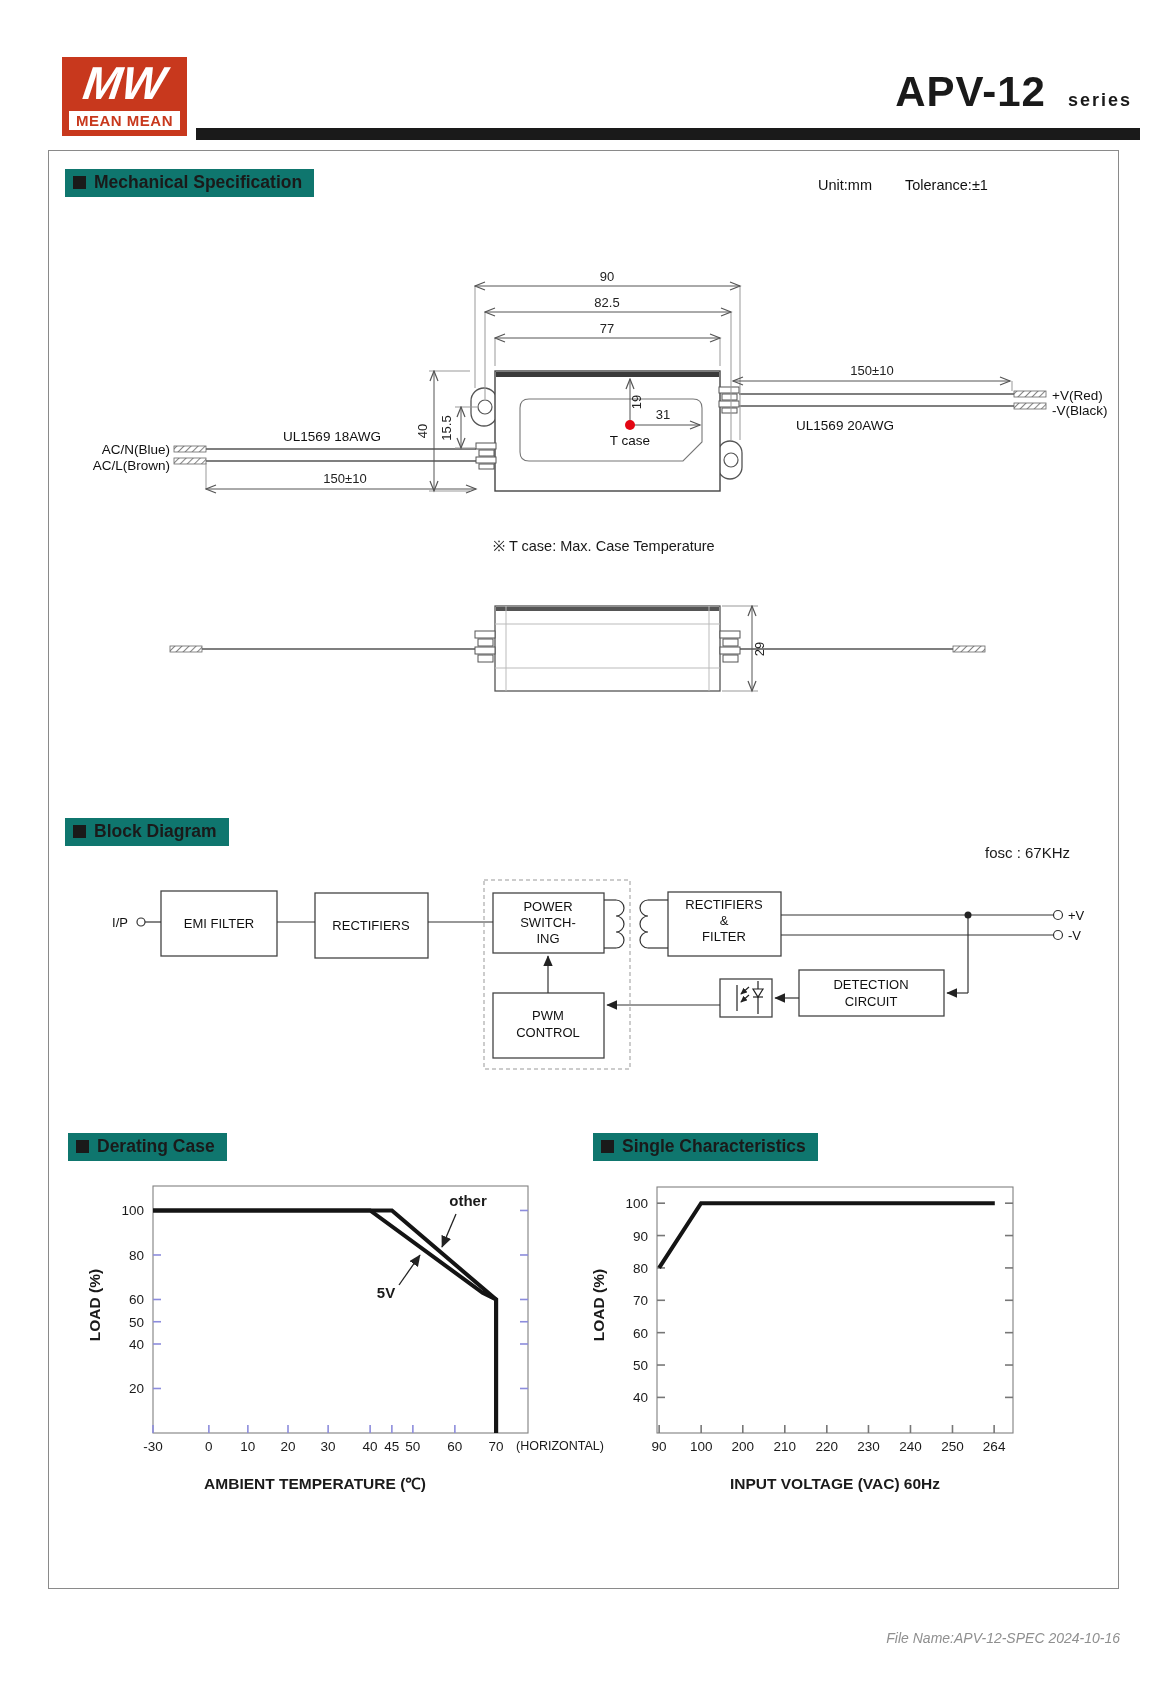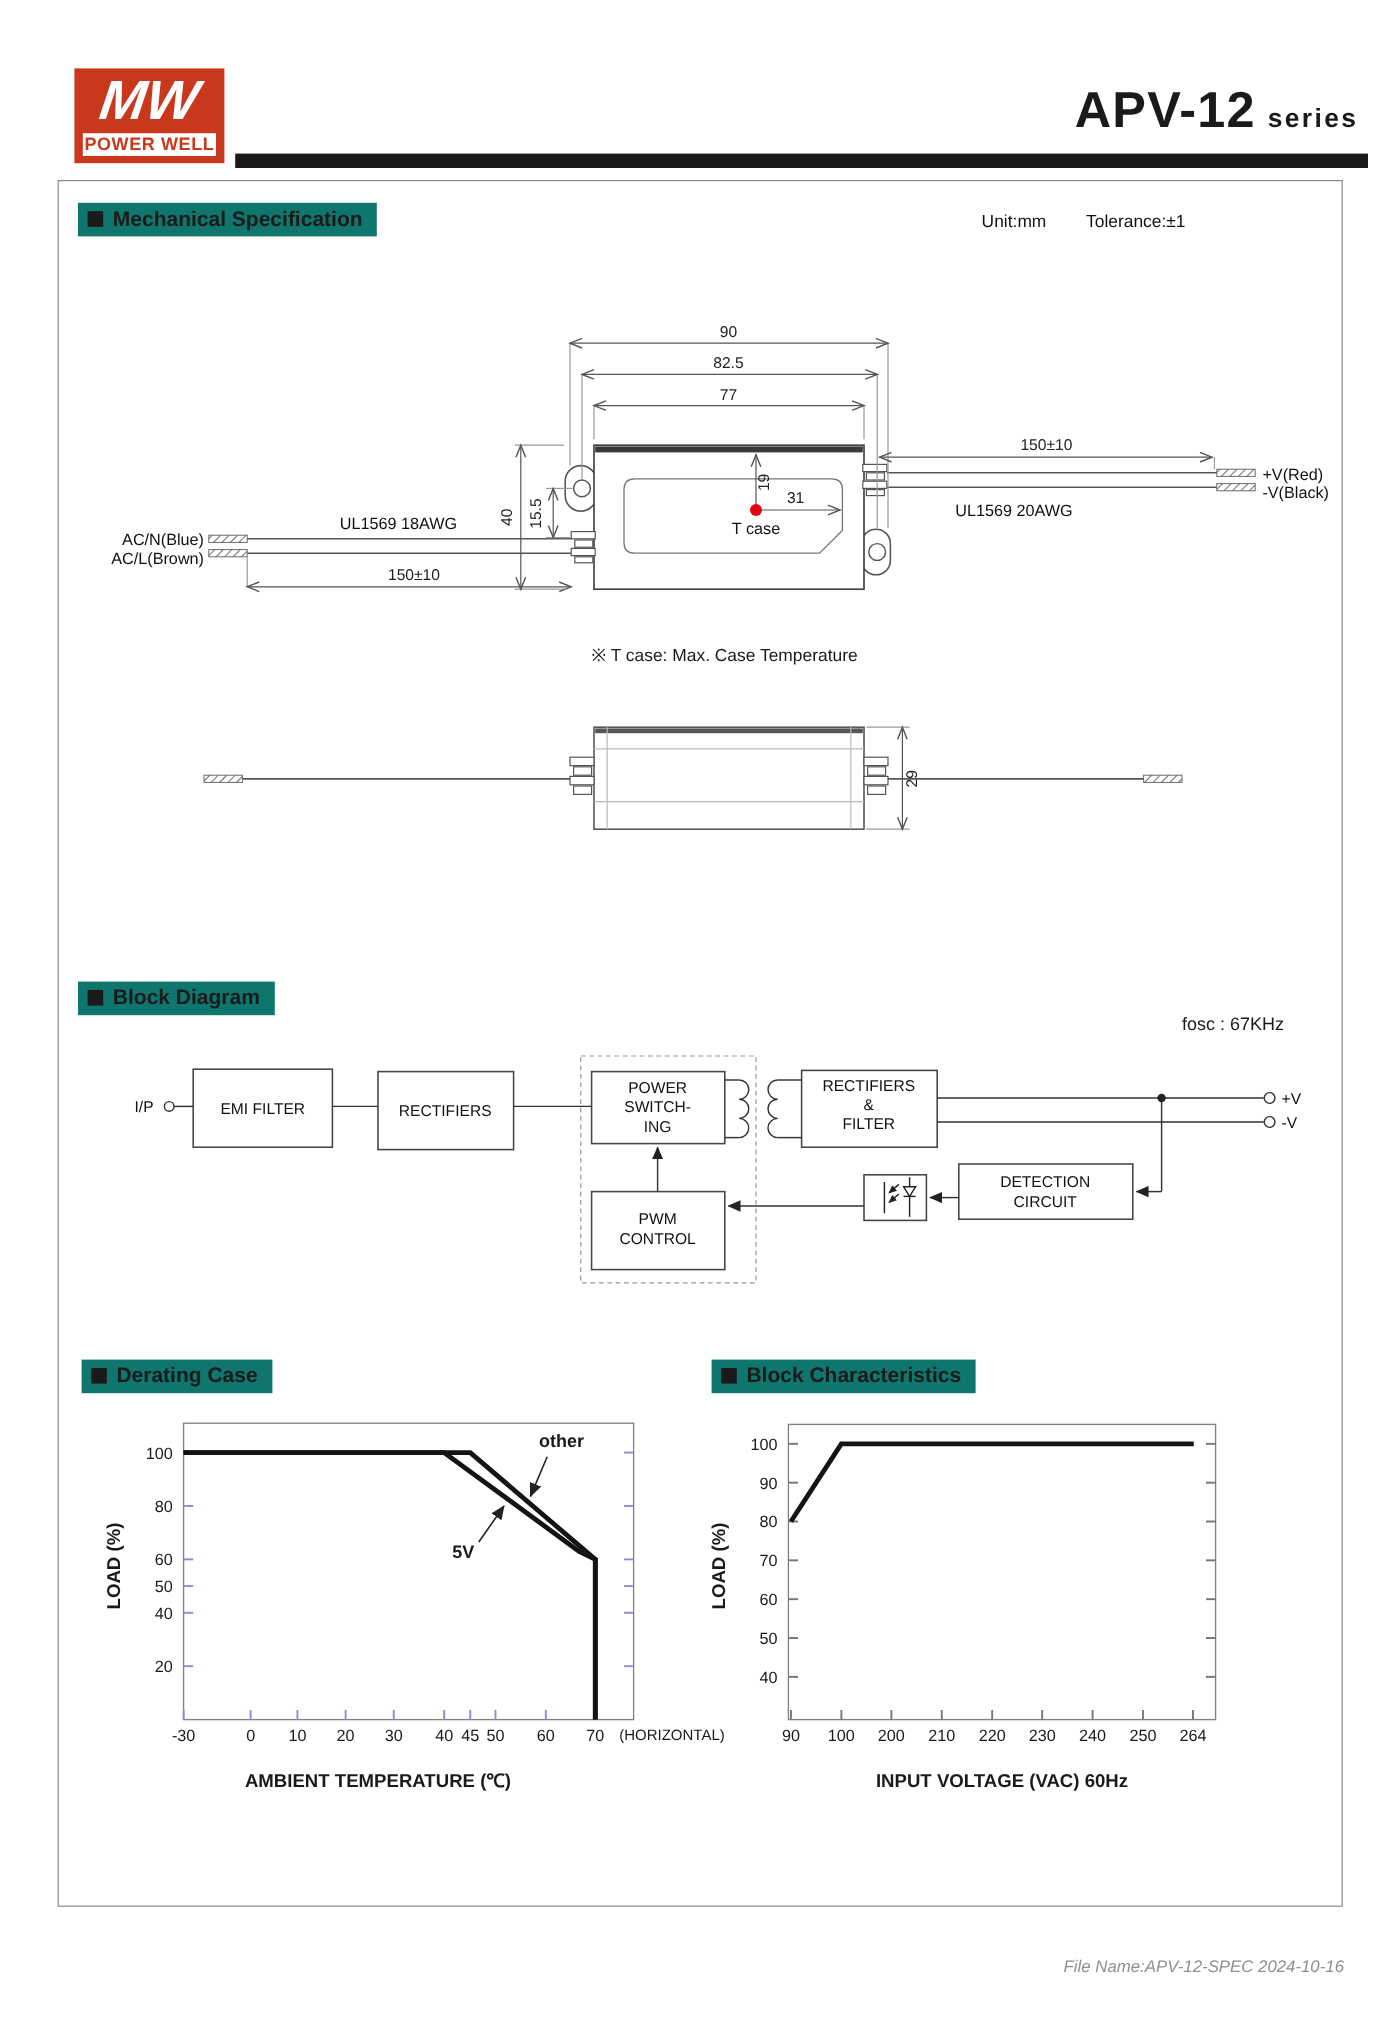--- a/index.html
+++ b/index.html
@@ -7,21 +7,21 @@
         font-family:"Liberation Sans",sans-serif;color:#1a1a1a;overflow:hidden;}
   
   .logo{position:absolute;left:62px;top:57px;width:125px;height:79px;background:#c8381d;}
   .logo-mw{position:absolute;top:1px;left:0;right:0;text-align:center;color:#fff;
            font-size:46px;font-weight:bold;font-style:italic;transform:skewX(-8deg);line-height:50px;}
   .logo-brand{position:absolute;bottom:6px;left:7px;right:7px;background:#fff;color:#c8381d;
               font-weight:bold;font-size:15px;letter-spacing:.5px;text-align:center;padding:1px 0;}
   .doc-title{position:absolute;left:200px;top:86px;font-size:21.5px;font-weight:bold;}
   .series{position:absolute;right:33px;top:68px;display:flex;align-items:baseline;}
   .series-name{font-size:42px;font-weight:bold;letter-spacing:1px;margin-left:16px;}
-  .series-suffix{font-size:22px;font-weight:bold;margin-left:10px;letter-spacing:2px;}
+  .series-suffix{font-size:18px;font-weight:bold;margin-left:22px;letter-spacing:2px;}
   .header-rule{position:absolute;left:196px;top:128px;width:944px;height:12px;background:#1a1a1a;}
   .content-border{position:absolute;left:48px;top:150px;width:1069px;height:1437px;border:1px solid #8a8a8a;}
   
   .sec-head{position:absolute;display:inline-flex;align-items:center;gap:8px;background:#0f766e;
             padding:3px 12px 4px 8px;font-size:17.5px;font-weight:bold;white-space:nowrap;}
   .sec-square{width:13px;height:13px;background:#1a1a1a;flex:0 0 auto;}
   .small-note{position:absolute;font-size:14.5px;color:#111;}
   .footer{position:absolute;right:45px;top:1630px;font-size:14px;font-style:italic;color:#8f8f8f;}
   
   svg text{font-family:"Liberation Sans",sans-serif;fill:#1a1a1a;}
@@ -34,21 +34,21 @@
   .note-t{font-size:14.5px;}
   svg{position:absolute;left:0;top:0;}
 </style>
 </head>
 <body>
 
 <div class="page">
 
   <div class="logo">
     <div class="logo-mw">MW</div>
-    <div class="logo-brand">POWER WELL</div>
+    <div class="logo-brand">MEAN MEAN</div>
   </div>
   <div class="series">
     <span class="series-name">APV-12</span>
     <span class="series-suffix">series</span>
   </div>
   <div class="header-rule"></div>
 
   <div class="content-border"></div>
 
   <div class="sec-head" style="left:65px;top:169px;">
@@ -62,21 +62,21 @@
     <span class="sec-square"></span>
     <span>Block Diagram</span>
   </div>
 
   <div class="sec-head" style="left:68px;top:1133px;">
     <span class="sec-square"></span>
     <span>Derating Case</span>
   </div>
   <div class="sec-head" style="left:593px;top:1133px;">
     <span class="sec-square"></span>
-    <span>Block Characteristics</span>
+    <span>Single Characteristics</span>
   </div>
 
   <svg width="1165" height="1692" viewBox="0 0 1165 1692">
     <defs>
       <marker id="dim" viewBox="0 0 12 10" refX="11" refY="5" markerWidth="13" markerHeight="10" orient="auto-start-reverse">
         <path d="M1,1 L11,5 L1,9" fill="none" stroke="#555" stroke-width="1.2"></path>
       </marker>
       <marker id="barr" viewBox="0 0 8 7" refX="7.5" refY="3.5" markerWidth="9" markerHeight="8" orient="auto">
         <path d="M0,0 L8,3.5 L0,7 z" fill="#222"></path>
       </marker>

